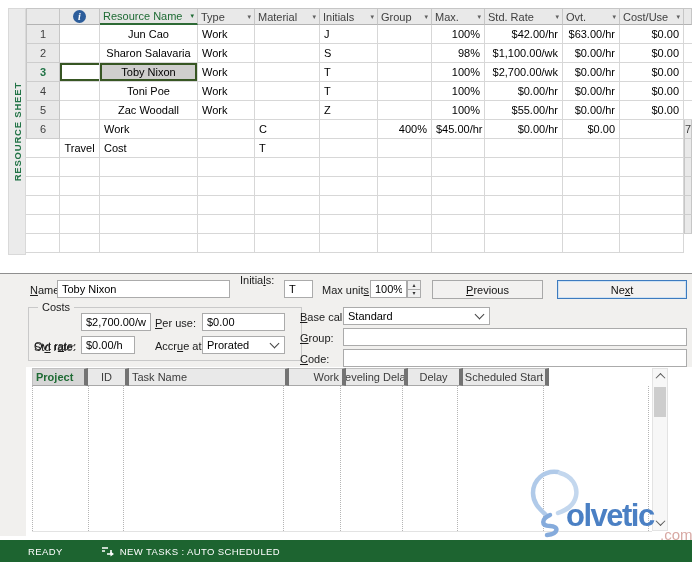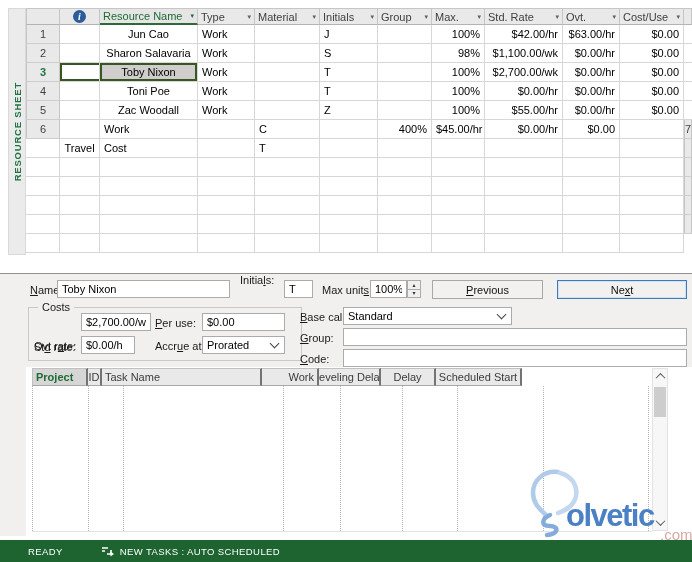--- a/index.html
+++ b/index.html
@@ -60,21 +60,21 @@
   .spin{position:absolute;width:14px;height:18px;display:flex;flex-direction:column;}
   .spin div{flex:1;background:#f0f0f0;border:1px solid #ababab;box-sizing:border-box;
             display:flex;align-items:center;justify-content:center;font-size:6px;color:#333;line-height:1;}
   .spin div:first-child{border-bottom:none;}
   .gbox{position:absolute;border:1px solid #c9c9c9;box-sizing:border-box;}
   .gbox-label{position:absolute;background:#f1f0ee;padding:0 4px;color:#1a1a1a;}
 
   
   #fg-bg{position:absolute;left:26px;top:367px;width:666px;height:169px;background:#fff;}
   #fg-header{position:absolute;left:32px;top:368px;display:flex;height:18px;}
-  .gh{background:#e9e9e9;border-top:1px solid #c0c0c0;border-right:2px solid #737373;
+  .gh{background:#e9e9e9;border-top:1px solid #c0c0c0;border-right:4px solid #737373;
       border-bottom:1px solid #a8a8a8;box-sizing:border-box;display:flex;align-items:center;
       padding:0 3px;color:#3b3b3b;overflow:hidden;white-space:nowrap;font-size:11px;}
   .gh:first-child{border-left:1px solid #c0c0c0;}
   .gh-sel{background:#d6d6d6;color:#1e6b34;font-weight:bold;}
   .vsep{position:absolute;top:386px;height:145px;width:0;border-left:1px dotted #b5b5b5;}
   #fg-bottomline{position:absolute;left:32px;top:531px;width:620px;height:1px;background:#e3e3e3;}
 
   
   #vscroll{position:absolute;left:652px;top:368px;width:16px;height:163px;background:#f7f7f7;
            border:1px solid #e3e3e3;box-sizing:border-box;}
@@ -328,36 +328,36 @@
     <span class="lbl" style="left:34px;top:66px;"><span>Ovt r</span><u>a</u><span>te:</span></span>
     <input class="fld" style="left: 81px; top: 62px; width: 54px;" value="$0.00/h">
 
     <span class="lbl" style="left:155px;top:66px;"><span>Accr</span><u>u</u><span>e at:</span></span>
     <div class="fld ddl" style="left:202px;top:62px;width:83px;">
       <span>Prorated</span>
       <span class="chev"></span>
     </div>
 
     <span class="lbl" style="left:300px;top:37px;"><span></span><u>B</u><span>ase cal:</span></span>
-    <div class="fld ddl" style="left:343px;top:33px;width:169px;">
+    <div class="fld ddl" style="left:343px;top:33px;width:147px;">
       <span>Standard</span>
       <span class="chev"></span>
     </div>
 
     <span class="lbl" style="left:300px;top:58px;"><span></span><u>G</u><span>roup:</span></span>
     <input class="fld" style="left: 343px; top: 54px; width: 344px;" value="">
 
     <span class="lbl" style="left:300px;top:79px;"><span></span><u>C</u><span>ode:</span></span>
     <input class="fld" style="left: 343px; top: 75px; width: 344px;" value="">
   </div>
 
   <div id="fg-bg"></div>
   <div id="fg-header">
     <div class="gh gh-sel" style="width:56px;">Project</div>
-    <div class="gh" style="width:14px;justify-content:center;">ID</div>
+    <div class="gh" style="width:41px;justify-content:center;">ID</div>
     <div class="gh" style="width:160px;text-align:center;">Task Name</div>
     <div class="gh" style="width:57px;justify-content:flex-end;">Work</div>
     <div class="gh" style="width:62px;justify-content:center;">Leveling Delay</div>
     <div class="gh" style="width:55px;justify-content:center;">Delay</div>
     <div class="gh" style="width:86px;justify-content:center;">Scheduled Start</div>
   </div>
   <div class="vsep" style="left:32px;"></div>
   <div class="vsep" style="left:88px;"></div>
   <div class="vsep" style="left:123px;"></div>
   <div class="vsep" style="left:283px;"></div>

